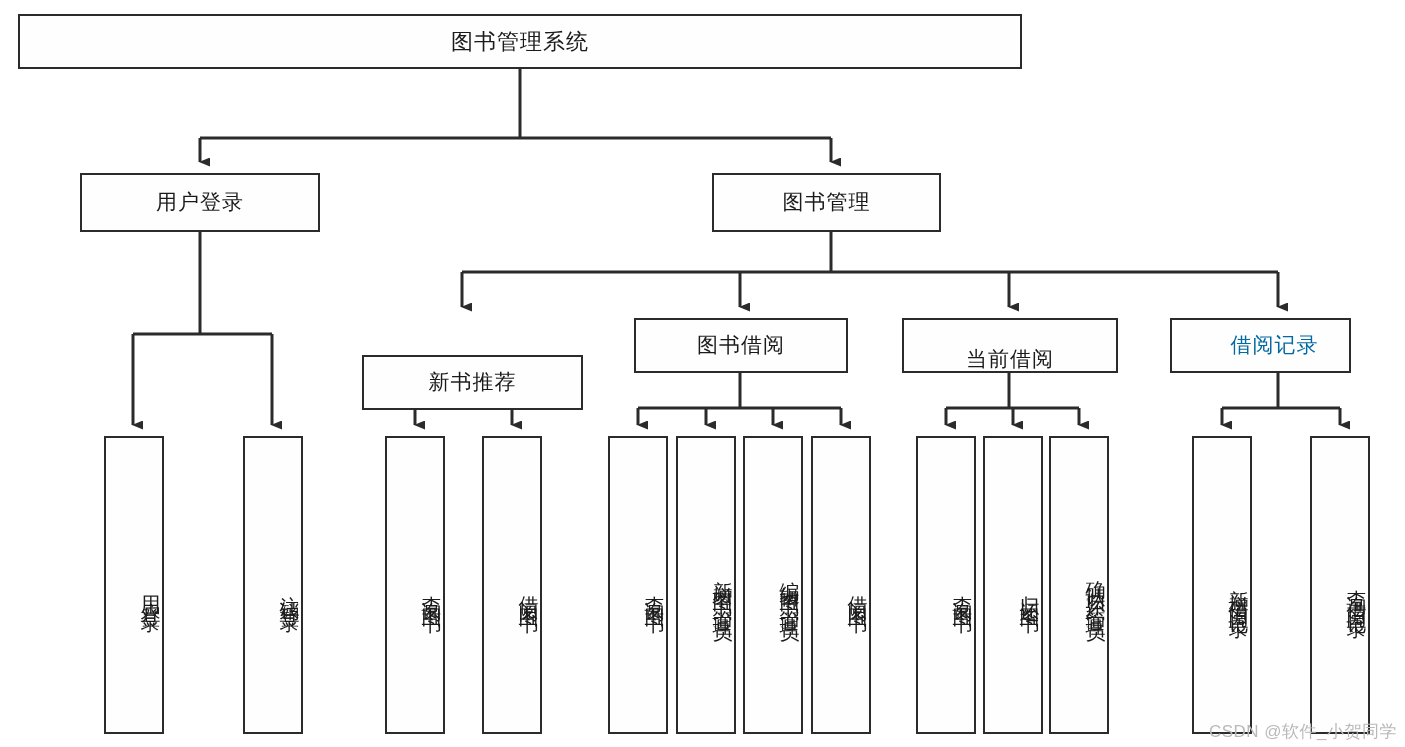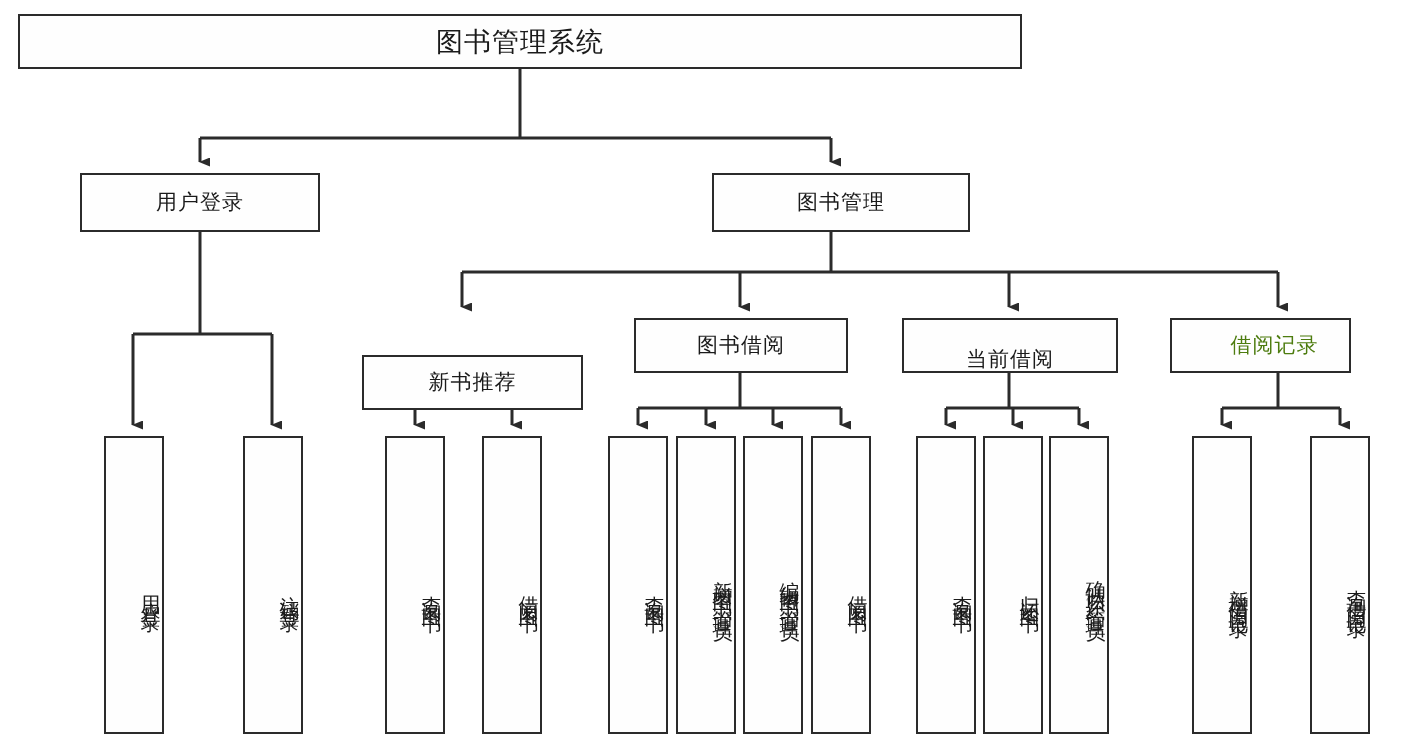--- a/index.html
+++ b/index.html
@@ -36,21 +36,21 @@
     justify-content: center;
     color: #1a1a1a;
     z-index: 2;
   }
   .node.h-node {
     font-size: 21px;
     letter-spacing: 1px;
     line-height: 1.15;
   }
   .node.root-node {
-    font-size: 27px;
+    font-size: 22px;
     letter-spacing: 1px;
   }
   .node.v-node {
     writing-mode: vertical-rl;
     text-orientation: upright;
     font-size: 20px;
     letter-spacing: 6px;
     line-height: 1.1;
     padding-top: 14px;
     align-items: flex-start;
@@ -127,34 +127,34 @@
     </g>
   </svg>
 
   <div class="node root-node" style="left: 18px; top: 14px; width: 1004px; height: 55px; border-color: rgb(43, 43, 43); background: rgb(254, 254, 254); color: rgb(26, 26, 26);">
     <span class="node-label">图书管理系统</span>
   </div>
 
   <div class="node h-node" style="left: 80px; top: 173px; width: 240px; height: 59px; border-color: rgb(43, 43, 43); background: rgb(254, 254, 254); color: rgb(26, 26, 26);">
     <span class="node-label">用户登录</span>
   </div>
-  <div class="node h-node" style="left: 712px; top: 173px; width: 258px; height: 59px; border-color: rgb(43, 43, 43); background: rgb(254, 254, 254); color: rgb(26, 26, 26);">
+  <div class="node h-node" style="left: 712px; top: 173px; width: 229px; height: 59px; border-color: rgb(43, 43, 43); background: rgb(254, 254, 254); color: rgb(26, 26, 26);">
     <span class="node-label">图书管理</span>
   </div>
 
   <div class="node h-node" style="left: 362px; top: 318px; width: 221px; height: 55px; border-color: rgb(43, 43, 43); background: rgb(254, 254, 254); color: rgb(26, 26, 26); margin-top: 37px;">
     <span class="node-label">新书推荐</span>
   </div>
   <div class="node h-node" style="left: 634px; top: 318px; width: 214px; height: 55px; border-color: rgb(43, 43, 43); background: rgb(254, 254, 254); color: rgb(26, 26, 26);">
     <span class="node-label">图书借阅</span>
   </div>
   <div class="node h-node" style="left: 902px; top: 318px; width: 216px; height: 55px; border-color: rgb(43, 43, 43); background: rgb(254, 254, 254); color: rgb(26, 26, 26); align-items: flex-end;">
     <span class="node-label">当前借阅</span>
   </div>
-  <div class="node h-node" style="left: 1170px; top: 318px; width: 181px; height: 55px; border-color: rgb(43, 43, 43); background: rgb(254, 254, 254); color: #4d7c0f; padding-left: 28px;">
+  <div class="node h-node" style="left: 1170px; top: 318px; width: 181px; height: 55px; border-color: rgb(43, 43, 43); background: rgb(254, 254, 254); color: #0369a1; padding-left: 28px;">
     <span class="node-label">借阅记录</span>
   </div>
 
   <div class="node v-node" style="left: 104px; top: 436px; width: 60px; height: 298px; border-color: rgb(43, 43, 43); background: rgb(254, 254, 254); color: rgb(26, 26, 26);">
     <span class="node-label">用户登录</span>
   </div>
   <div class="node v-node" style="left: 243px; top: 436px; width: 60px; height: 298px; border-color: rgb(43, 43, 43); background: rgb(254, 254, 254); color: rgb(26, 26, 26);">
     <span class="node-label">注销登录</span>
   </div>
   <div class="node v-node" style="left: 385px; top: 436px; width: 60px; height: 298px; border-color: rgb(43, 43, 43); background: rgb(254, 254, 254); color: rgb(26, 26, 26);">
@@ -184,13 +184,14 @@
   <div class="node v-node" style="left: 1049px; top: 436px; width: 60px; height: 298px; border-color: rgb(43, 43, 43); background: rgb(254, 254, 254); color: rgb(26, 26, 26);">
     <span class="node-label">确认归还（管理员）</span>
   </div>
   <div class="node v-node" style="left: 1192px; top: 436px; width: 60px; height: 298px; border-color: rgb(43, 43, 43); background: rgb(254, 254, 254); color: rgb(26, 26, 26);">
     <span class="node-label">新增借阅记录</span>
   </div>
   <div class="node v-node" style="left: 1310px; top: 436px; width: 60px; height: 298px; border-color: rgb(43, 43, 43); background: rgb(254, 254, 254); color: rgb(26, 26, 26);">
     <span class="node-label">查询借阅记录</span>
   </div>
 
+  <div class="watermark" style="color: rgb(185, 185, 185);">CSDN @软件_小贺同学</div>
 </div>
 
 </body></html>

